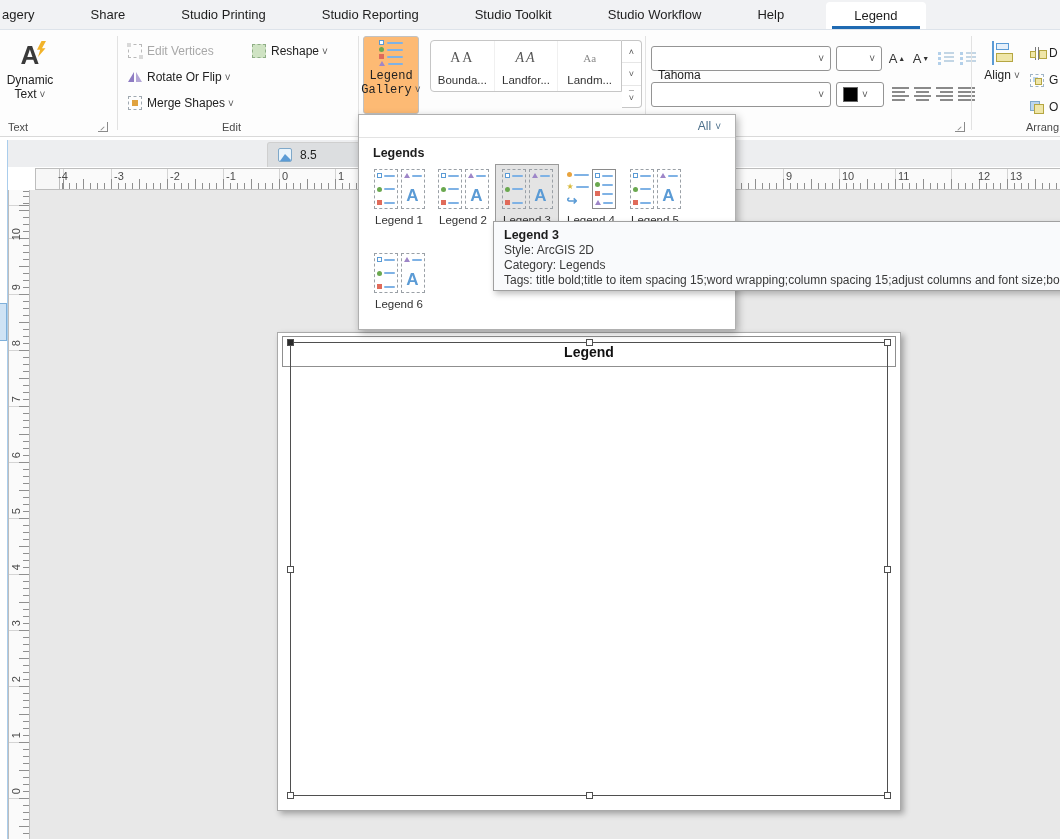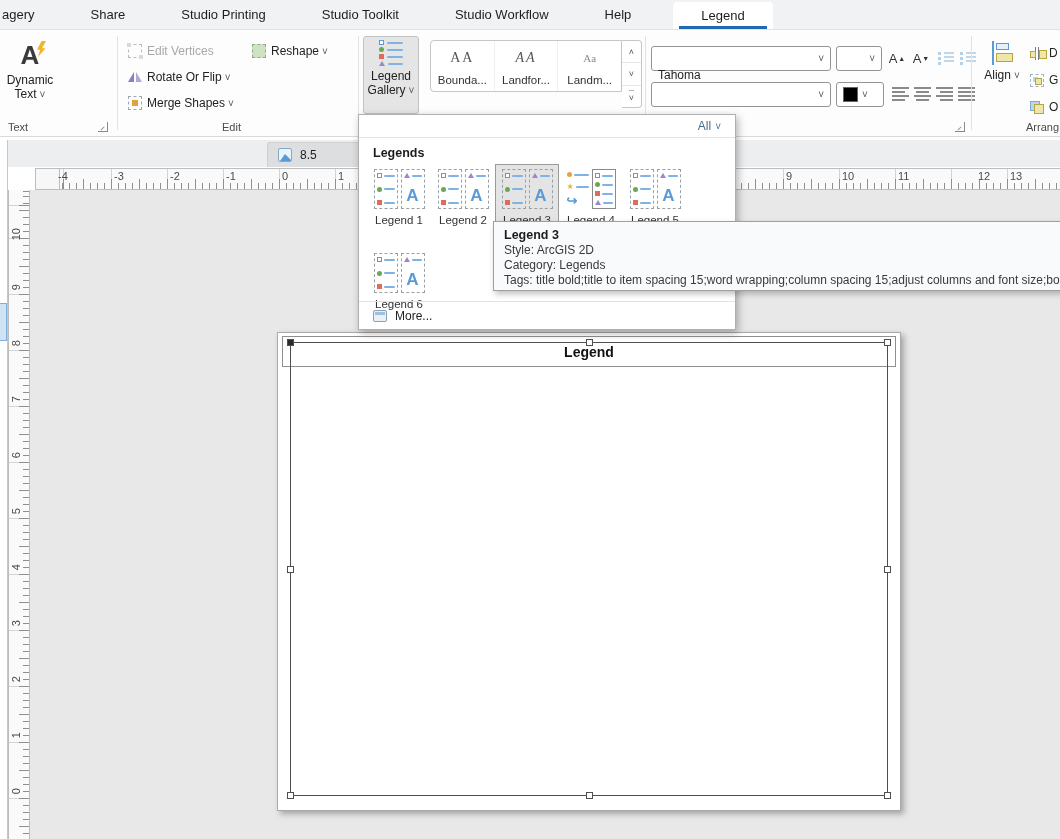--- a/index.html
+++ b/index.html
@@ -38,21 +38,21 @@
   .small-btn.disabled { color:#a8a8a8; }
   .ic-vert { border:1px dashed #b9b9b9; }
   .ic-vert::before, .ic-vert::after { content:""; position:absolute; width:4px; height:4px; background:#d9d9d9; }
   .ic-vert::before { left:-2px; top:-2px; } .ic-vert::after { right:-2px; bottom:-2px; }
   .ic-flip::before { content:""; position:absolute; left:0; top:2px; border-top:10px solid transparent; border-right:6px solid #8e7cc3; }
   .ic-flip::after  { content:""; position:absolute; right:0; top:2px; border-top:10px solid transparent; border-left:6px solid #b3a6d6; }
   .ic-merge { border:1px dashed #9fa8b0; }
   .ic-merge::after { content:""; position:absolute; left:3px; top:3px; width:6px; height:6px; background:#e0a23f; }
   .ic-reshape { border:1px dashed #8fae86; background:#cfe3c3; }
 
-  .gal-btn { left:363px; width:56px; background:#e5e5e5; border:1px solid #c2c2c2; }
+  .gal-btn { left:363px; width:56px; background:#fdba74; border:1px solid #c2c2c2;font-family:Liberation Mono, monospace; }
   .legend-ic { width:24px; height:26px; margin-top:3px; display:flex; flex-direction:column; justify-content:space-between; }
   .legend-ic .r { display:flex; align-items:center; gap:3px; }
   .legend-ic .r i { display:block; }
   .legend-ic .r .l { height:2px; flex:1; background:#7fb2e5; border-radius:1px; }
 
   .sqb { width:5px; height:5px; background:var(--t-blue); } .sqb.o { background:#fff; border:1px solid var(--t-blue); }
   .dotg { width:5px; height:5px; border-radius:50%; background:var(--t-green); }
   .sqr { width:5px; height:5px; background:var(--t-red); }
   .trip { width:0; height:0; border-left:3px solid transparent; border-right:3px solid transparent; border-bottom:5px solid var(--t-purple); background:none !important; }
   .doto { width:5px; height:5px; border-radius:50%; background:var(--t-orange); }
@@ -160,20 +160,21 @@
   .tt-title { font-size:12.5px; font-weight:bold; color:#1c1c1c; line-height:16px; }
   .tt-line { font-size:12px; color:#3a3a3a; line-height:15px; white-space:nowrap; }
 </style>
 </head>
 <body>
 
 <div class="menubar">
   <span class="menu-tab cut">agery</span>
   <span class="menu-tab">Share</span>
   <span class="menu-tab">Studio Printing</span>
+  <span class="menu-tab">Studio Reporting</span>
   <span class="menu-tab">Studio Toolkit</span>
   <span class="menu-tab">Studio Workflow</span>
   <span class="menu-tab">Help</span>
   <span class="menu-tab active" style="margin-left:14px;">Legend</span>
 </div>
 
 <div class="ribbon">
 
   <div class="big-btn" style="left:3px;">
     <div class="dyn-icon"><span class="A">A</span><span class="bolt"></span></div>
@@ -550,24 +551,20 @@
             <div class="trow">
               <i class="trip"></i>
               <span class="ln"></span>
             </div>
             <div class="bigA">A</div>
           </div>
       </div>
       <div class="gal-label">Legend 6</div>
     </div>
   </div>
-  <div class="more-row">
-    <span class="more-ic"></span>
-    <span>More...</span>
-  </div>
 </div>
 
 <div class="tooltip">
   <div class="tt-title">Legend 3</div>
   <div class="tt-line">Style: ArcGIS 2D</div>
   <div class="tt-line">Category: Legends</div>
   <div class="tt-line">Tags: title bold;title to item spacing 15;word wrapping;column spacing 15;adjust columns and font size;bo</div>
 </div>
 
 </body></html>

